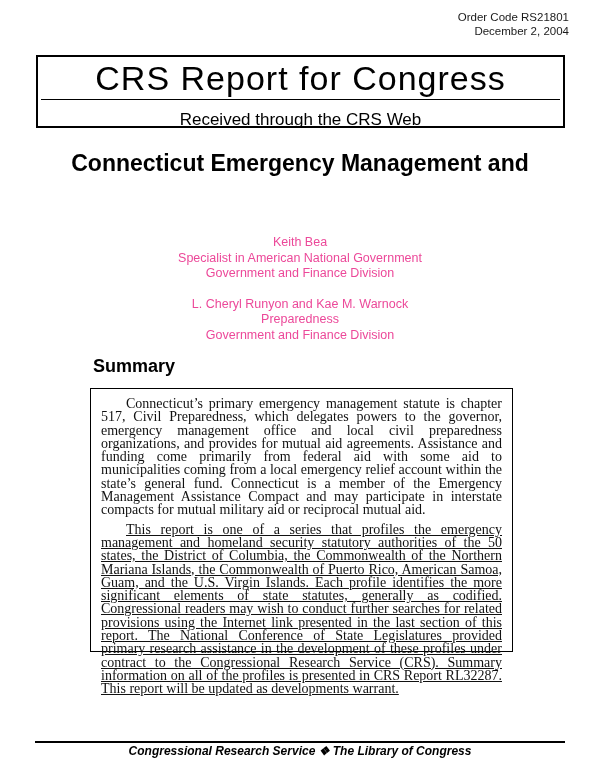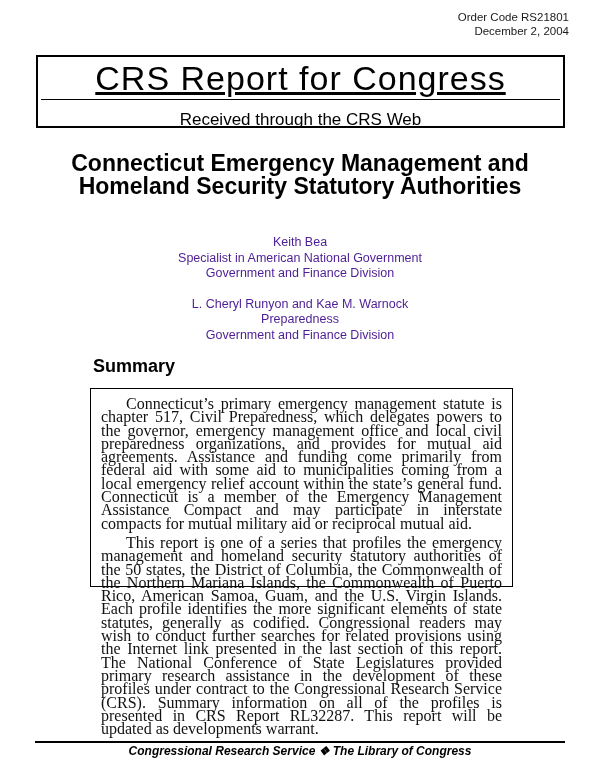--- a/index.html
+++ b/index.html
@@ -33,21 +33,20 @@
   }
   .masthead-title {
     margin: 0;
     padding-top: 1px;
     text-align: center;
     font-size: 34px;
     font-weight: normal;
     letter-spacing: 1px;
     line-height: 40px;
     white-space: nowrap;
-    text-decoration: underline;
   }
   .masthead-rule {
     height: 0;
     border-top: 1.5px solid #000000;
     margin: 1px 3px 0 3px;
   }
   .masthead-subtitle {
     margin: 8px;
     text-align: center;
     font-size: 17px;
@@ -67,52 +66,52 @@
   }
 
   .authors {
     position: absolute;
     left: 0;
     right: 0;
     top: 235px;
     text-align: center;
     font-size: 12.5px;
     line-height: 15.5px;
-    color: #4c1d95;
+    color: #ec4899;
   }
   .author-group + .author-group { margin-top: 15px; }
 
   .summary-heading {
     position: absolute;
     left: 93px;
     top: 356px;
     font-size: 18px;
     font-weight: bold;
   }
 
   .summary-box {
     position: absolute;
     left: 90px;
     top: 388px;
     width: 423px;
-    height: 199px;
+    height: 264px;
     box-sizing: border-box;
     border: 1.5px solid #000000;
     padding: 8px 10px 8px 10px;
     font-family: "Liberation Serif", serif;
-    font-size: 16px;
+    font-size: 14px;
     line-height: 13.3px;
     text-align: justify;
     color: #111111;
   }
   .summary-box p {
     margin: 0;
     text-indent: 25px;
   }
-  .summary-box p + p { margin-top: 6px; }
+  .summary-box p + p { margin-top: 6px; text-decoration: underline; }
 
   .footer {
     position: absolute;
     left: 35px;
     top: 741px;
     width: 530px;
     border-top: 2px solid #000000;
     text-align: center;
     padding-top: 1px;
     font-size: 12px;
@@ -131,21 +130,20 @@
   </div>
 
   <div class="masthead">
     <div class="masthead-title">CRS Report for Congress</div>
     <div class="masthead-rule"></div>
     <div class="masthead-subtitle">Received through the CRS Web</div>
   </div>
 
   <div class="report-title">
     <div>Connecticut Emergency Management and</div>
-    <div>Homeland Security Statutory Authorities</div>
   </div>
 
   <div class="authors">
     <div class="author-group">
       <div>Keith Bea</div>
       <div>Specialist in American National Government</div>
       <div>Government and Finance Division</div>
     </div>
     <div class="author-group">
       <div>L. Cheryl Runyon and Kae M. Warnock</div>

